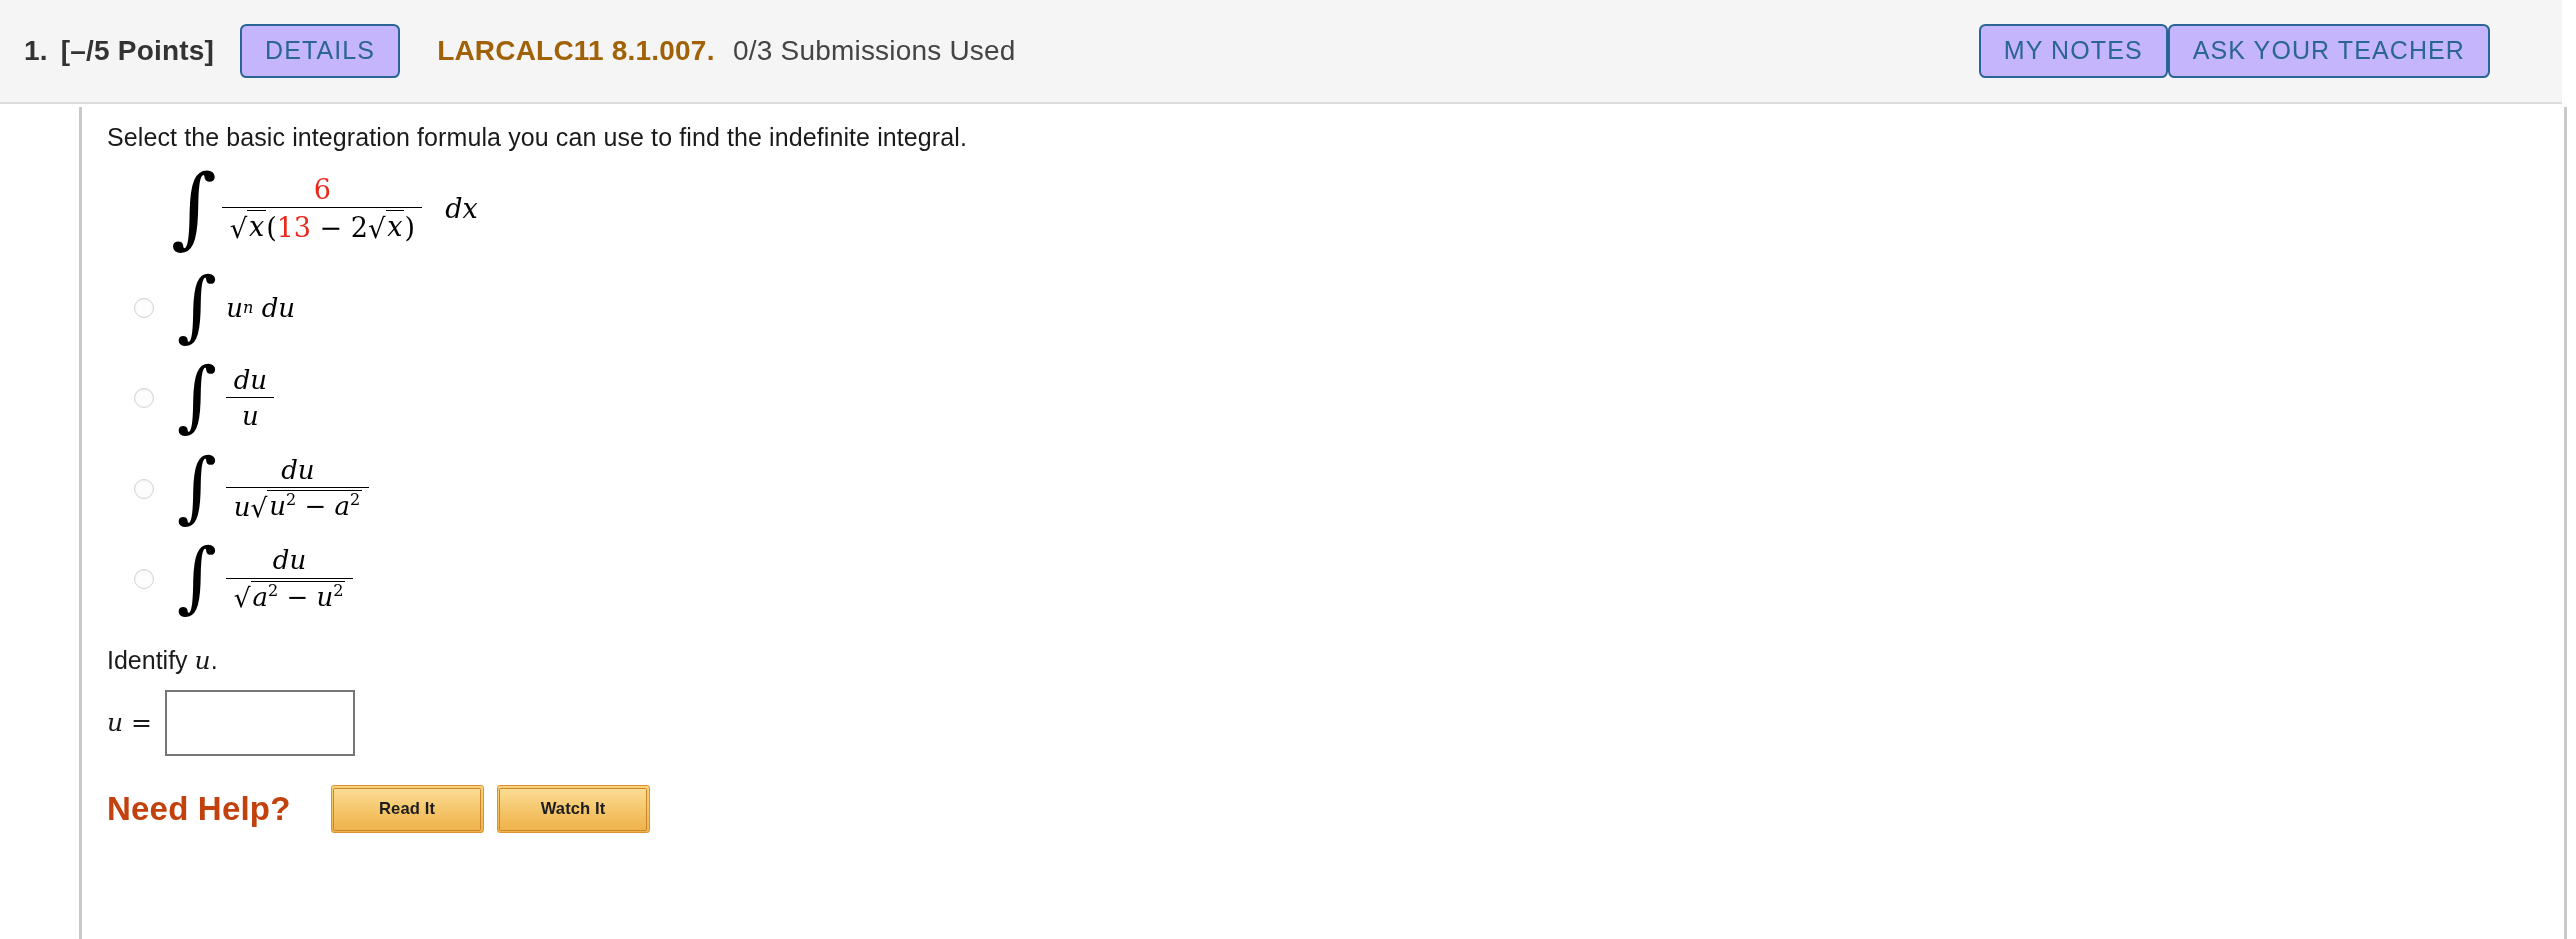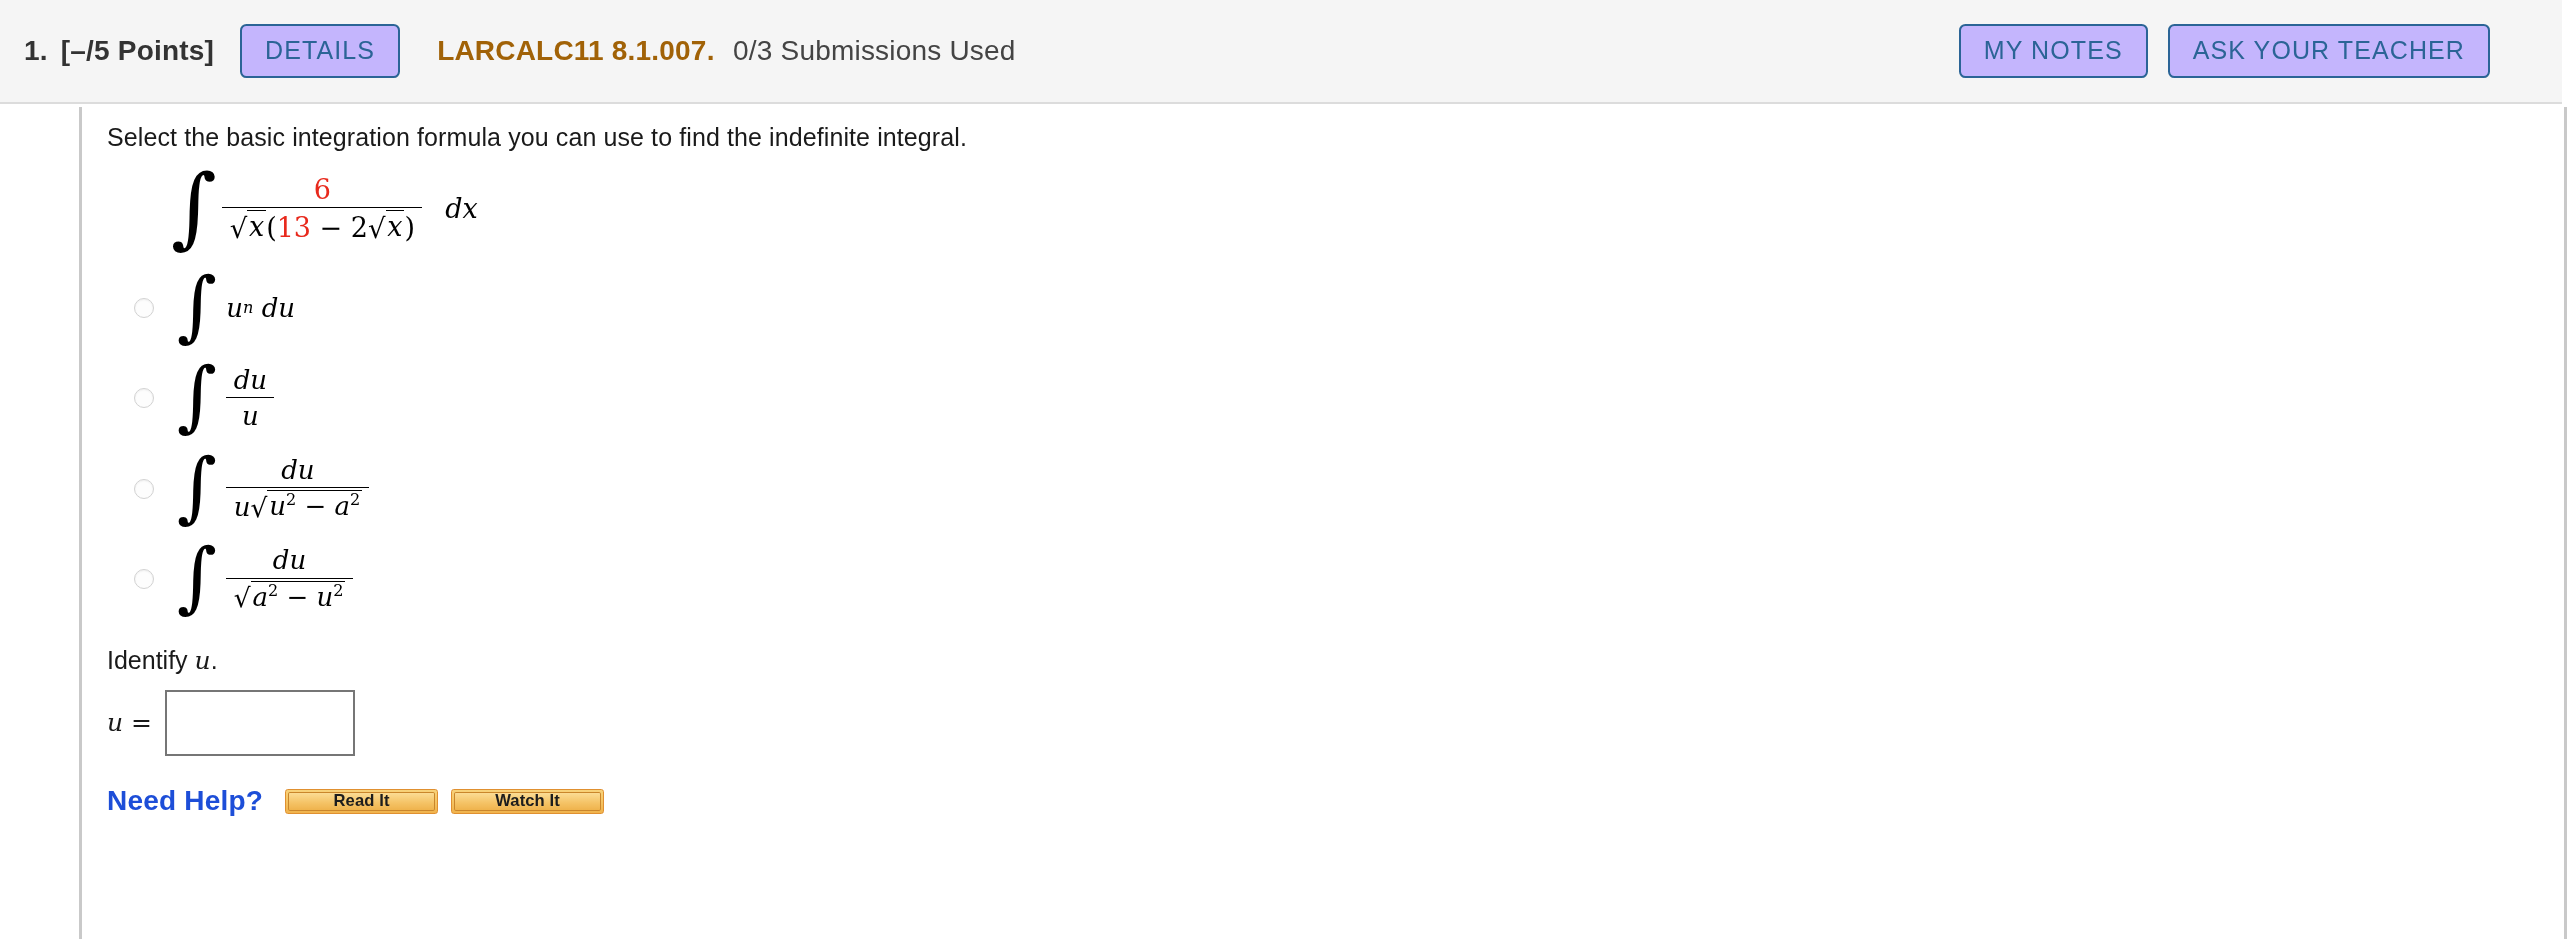--- a/index.html
+++ b/index.html
@@ -13,21 +13,21 @@
 
   
   #qheader{
     position:absolute;left:0;top:0;width:2562px;height:104px;
     background:#f5f5f5;
     border-bottom:2.8px solid #dcdcdc;
     box-sizing:border-box;
     display:flex;align-items:center;
   }
   .hdr-left{display:flex;align-items:center;padding-left:24px;flex:0 0 auto;}
-  .hdr-right{margin-left:auto;display:flex;align-items:center;padding-right:72px;gap:20px;}
+  .hdr-right{margin-left:auto;display:flex;align-items:center;padding-right:72px;}
 
   .q-number{
     font-size:28px;font-weight:bold;color:#333333;
     letter-spacing:0.2px;margin-right:13px;
   }
   .q-points{
     font-size:28px;font-weight:bold;color:#333333;
     margin-right:26px;letter-spacing:0.2px;
   }
   .btn-outline{
@@ -124,25 +124,25 @@
     width:190px;height:66px;box-sizing:border-box;
     border:2.8px solid #767676;background:#ffffff;
     font-size:24px;padding:0 7.4px;
     font-family:"Liberation Sans", sans-serif;
     outline:none;
   }
 
   
   #needhelp{display:flex;align-items:center;margin-top:29.5px;}
   .needhelp-label{
-    color:#1d4ed8;font-size:28px;font-weight:bold;
-    margin-right:22px;letter-spacing:0.2px;
+    color:#c2410c;font-size:33px;font-weight:bold;
+    margin-right:40px;letter-spacing:0.2px;
   }
   .help-btn{
-    width:153px;height:25px;box-sizing:border-box;
+    width:153px;height:48px;box-sizing:border-box;
     border:1.8px solid #e09030;border-radius:2.8px;
     background:linear-gradient(to bottom,#f8d27a 0%,#f6c767 42%,#f0b34c 100%);
     margin-right:13px;cursor:pointer;
     padding:1.8px;position:relative;
   }
   .help-btn .inner{
     width:100%;height:100%;box-sizing:border-box;
     border:0.9px solid #c9862c;border-radius:1.8px;
     display:flex;align-items:center;justify-content:center;
     background:linear-gradient(to bottom,#fbdc94 0%,#f5c468 55%,#efb34c 100%);

